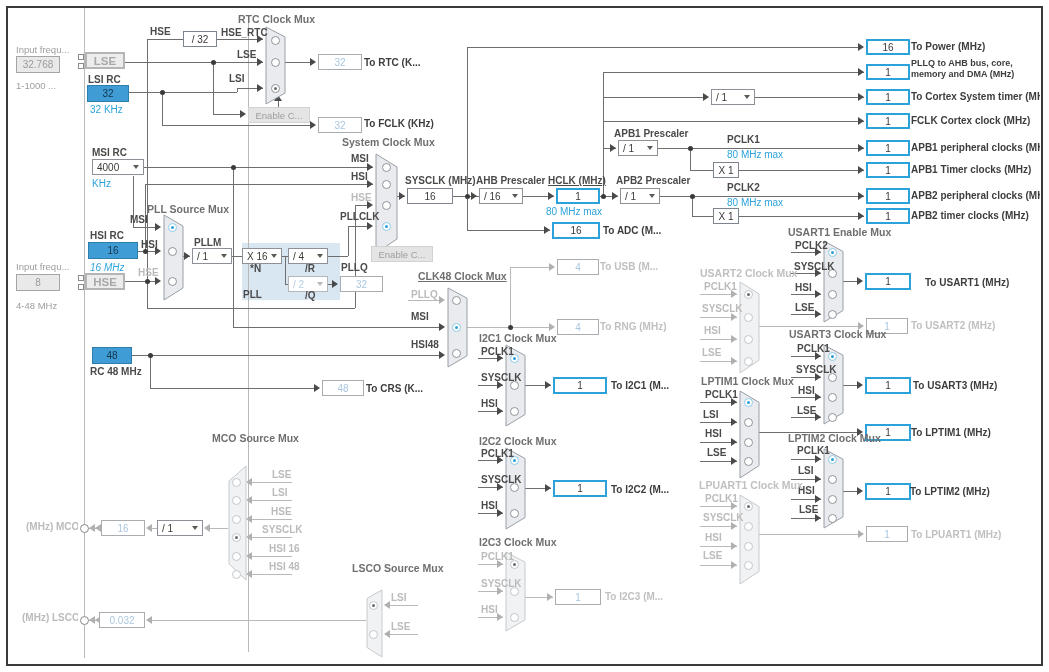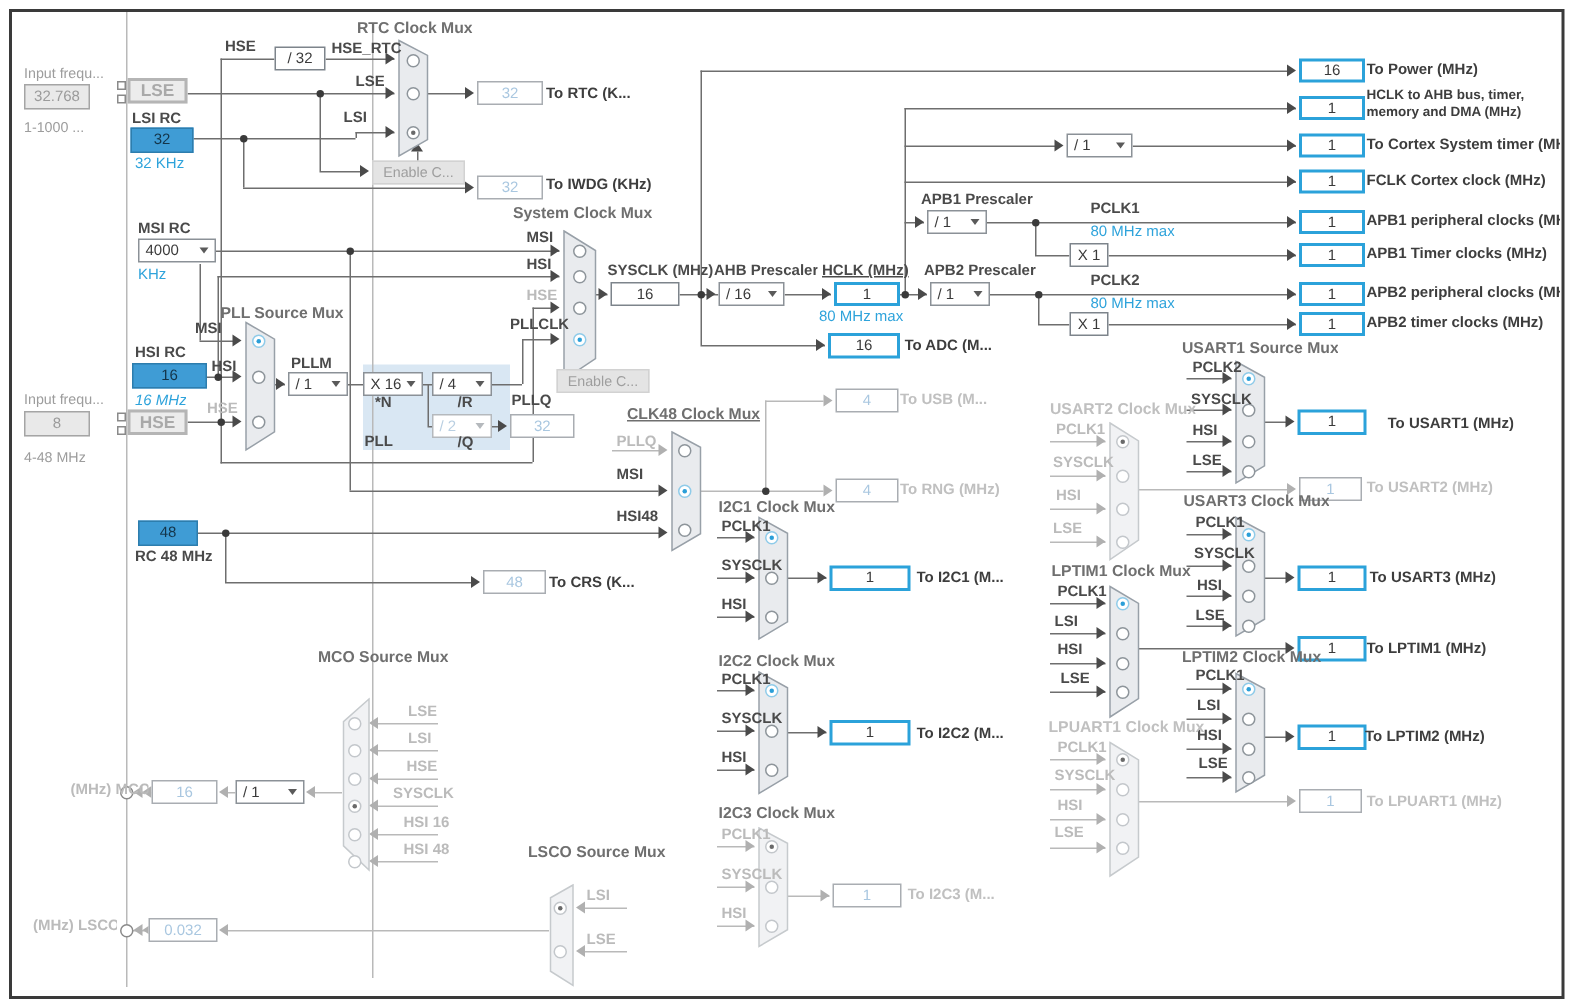--- a/index.html
+++ b/index.html
@@ -475,21 +475,21 @@
     <div class="lab b" style="left: 90px; top: 262px; position: absolute; font-style: italic;">16 MHz</div>
     <div class="lab sm" style="left: 16px; top: 261px; position: absolute; width: 58px;">Input frequ...</div>
     <div class="lab sm" style="left: 16px; top: 300px; position: absolute;">4-48 MHz</div>
     <div class="lab" style="left: 90px; top: 366px; position: absolute;">RC 48 MHz</div>
     <div class="lab t" style="left: 238px; top: 14px; position: absolute;">RTC Clock Mux</div>
     <div class="lab" style="left: 150px; top: 26px; position: absolute;">HSE</div>
     <div class="lab" style="left: 221px; top: 27px; position: absolute;">HSE_RTC</div>
     <div class="lab" style="left: 237px; top: 49px; position: absolute;">LSE</div>
     <div class="lab" style="left: 229px; top: 73px; position: absolute;">LSI</div>
     <div class="lab o" style="left: 364px; top: 57px; position: absolute;">To RTC (K...</div>
-    <div class="lab o" style="left: 364px; top: 118px; position: absolute;">To IWDG (KHz)</div>
+    <div class="lab o" style="left: 364px; top: 118px; position: absolute;">To FCLK (KHz)</div>
     <div class="lab t" style="left: 342px; top: 137px; position: absolute;">System Clock Mux</div>
     <div class="lab" style="left: 351px; top: 153px; position: absolute;">MSI</div>
     <div class="lab" style="left: 351px; top: 171px; position: absolute;">HSI</div>
     <div class="lab g" style="left: 351px; top: 192px; position: absolute;">HSE</div>
     <div class="lab" style="left: 340px; top: 211px; position: absolute;">PLLCLK</div>
     <div class="lab t" style="left: 147px; top: 204px; position: absolute;">PLL Source Mux</div>
     <div class="lab" style="left: 130px; top: 214px; position: absolute;">MSI</div>
     <div class="lab" style="left: 141px; top: 239px; position: absolute;">HSI</div>
     <div class="lab g" style="left: 138px; top: 267px; position: absolute;">HSE</div>
     <div class="lab" style="left: 194px; top: 237px; position: absolute;">PLLM</div>
@@ -503,21 +503,21 @@
     <div class="lab" style="left: 548px; top: 175px; position: absolute; text-decoration: underline;">HCLK (MHz)</div>
     <div class="lab b" style="left: 546px; top: 206px; position: absolute;">80 MHz max</div>
     <div class="lab o" style="left: 603px; top: 225px; position: absolute;">To ADC (M...</div>
     <div class="lab" style="left: 614px; top: 128px; position: absolute;">APB1 Prescaler</div>
     <div class="lab" style="left: 616px; top: 175px; position: absolute;">APB2 Prescaler</div>
     <div class="lab" style="left: 727px; top: 134px; position: absolute;">PCLK1</div>
     <div class="lab b" style="left: 727px; top: 149px; position: absolute;">80 MHz max</div>
     <div class="lab" style="left: 727px; top: 182px; position: absolute;">PCLK2</div>
     <div class="lab b" style="left: 727px; top: 197px; position: absolute;">80 MHz max</div>
     <div class="lab o" style="left: 911px; top: 41px; position: absolute;">To Power (MHz)</div>
-    <div class="lab s9" style="left: 911px; top: 58px; position: absolute;">HCLK to AHB bus, timer,</div>
+    <div class="lab s9" style="left: 911px; top: 58px; position: absolute;">PLLQ to AHB bus, core,</div>
     <div class="lab s9" style="left: 911px; top: 69px; position: absolute;">memory and DMA (MHz)</div>
     <div class="lab o" style="left: 911px; top: 91px; position: absolute; width: 129px;">To Cortex System timer (MHz)</div>
     <div class="lab o" style="left: 911px; top: 115px; position: absolute;">FCLK Cortex clock (MHz)</div>
     <div class="lab o" style="left: 911px; top: 142px; position: absolute; width: 129px;">APB1 peripheral clocks (MHz)</div>
     <div class="lab o" style="left: 911px; top: 164px; position: absolute;">APB1 Timer clocks (MHz)</div>
     <div class="lab o" style="left: 911px; top: 190px; position: absolute; width: 129px;">APB2 peripheral clocks (MHz)</div>
     <div class="lab o" style="left: 911px; top: 210px; position: absolute;">APB2 timer clocks (MHz)</div>
     <div class="lab t" style="left: 418px; top: 271px; position: absolute; text-decoration: underline;">CLK48 Clock Mux</div>
     <div class="lab g" style="left: 411px; top: 289px; position: absolute;">PLLQ</div>
     <div class="lab" style="left: 411px; top: 311px; position: absolute;">MSI</div>
@@ -540,26 +540,26 @@
     <div class="lab g" style="left: 481px; top: 578px; position: absolute;">SYSCLK</div>
     <div class="lab g" style="left: 481px; top: 604px; position: absolute;">HSI</div>
     <div class="lab og" style="left: 605px; top: 591px; position: absolute;">To I2C3 (M...</div>
     <div class="lab t" style="left: 212px; top: 433px; position: absolute;">MCO Source Mux</div>
     <div class="lab g" style="left: 272px; top: 469px; position: absolute;">LSE</div>
     <div class="lab g" style="left: 272px; top: 487px; position: absolute;">LSI</div>
     <div class="lab g" style="left: 271px; top: 506px; position: absolute;">HSE</div>
     <div class="lab g" style="left: 262px; top: 524px; position: absolute;">SYSCLK</div>
     <div class="lab g" style="left: 269px; top: 543px; position: absolute;">HSI 16</div>
     <div class="lab g" style="left: 269px; top: 561px; position: absolute;">HSI 48</div>
-    <div class="lab g" style="left: 26px; top: 521px; position: absolute; width: 52px; text-align: right; margin-left: 21px;">(MHz) MCO</div>
+    <div class="lab g" style="left: 26px; top: 521px; position: absolute; width: 52px; text-align: right;">(MHz) MCO</div>
     <div class="lab t" style="left: 352px; top: 563px; position: absolute;">LSCO Source Mux</div>
     <div class="lab g" style="left: 391px; top: 592px; position: absolute;">LSI</div>
     <div class="lab g" style="left: 391px; top: 621px; position: absolute;">LSE</div>
     <div class="lab g" style="left: 22px; top: 612px; position: absolute; width: 56px; text-align: right;">(MHz) LSCO</div>
-    <div class="lab t" style="left: 788px; top: 227px; position: absolute;">USART1 Source Mux</div>
+    <div class="lab t" style="left: 788px; top: 227px; position: absolute;">USART1 Enable Mux</div>
     <div class="lab" style="left: 795px; top: 240px; position: absolute;">PCLK2</div>
     <div class="lab" style="left: 794px; top: 261px; position: absolute;">SYSCLK</div>
     <div class="lab" style="left: 795px; top: 282px; position: absolute;">HSI</div>
     <div class="lab" style="left: 795px; top: 302px; position: absolute;">LSE</div>
     <div class="lab o" style="left: 913px; top: 277px; position: absolute; margin-left: 12px;">To USART1 (MHz)</div>
     <div class="lab tg" style="left: 700px; top: 268px; position: absolute;">USART2 Clock Mux</div>
     <div class="lab g" style="left: 704px; top: 281px; position: absolute;">PCLK1</div>
     <div class="lab g" style="left: 702px; top: 303px; position: absolute;">SYSCLK</div>
     <div class="lab g" style="left: 704px; top: 325px; position: absolute;">HSI</div>
     <div class="lab g" style="left: 702px; top: 347px; position: absolute;">LSE</div>

